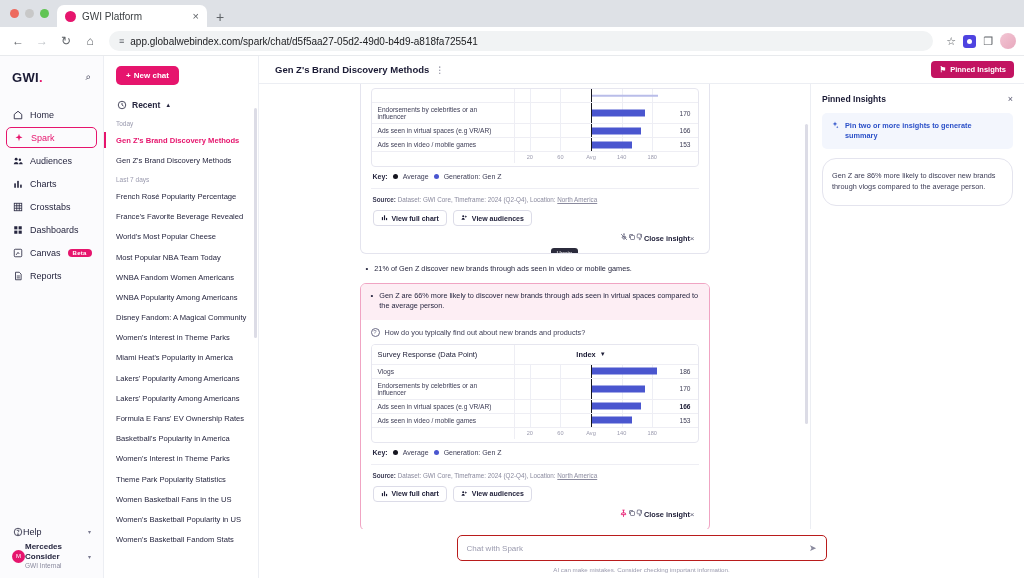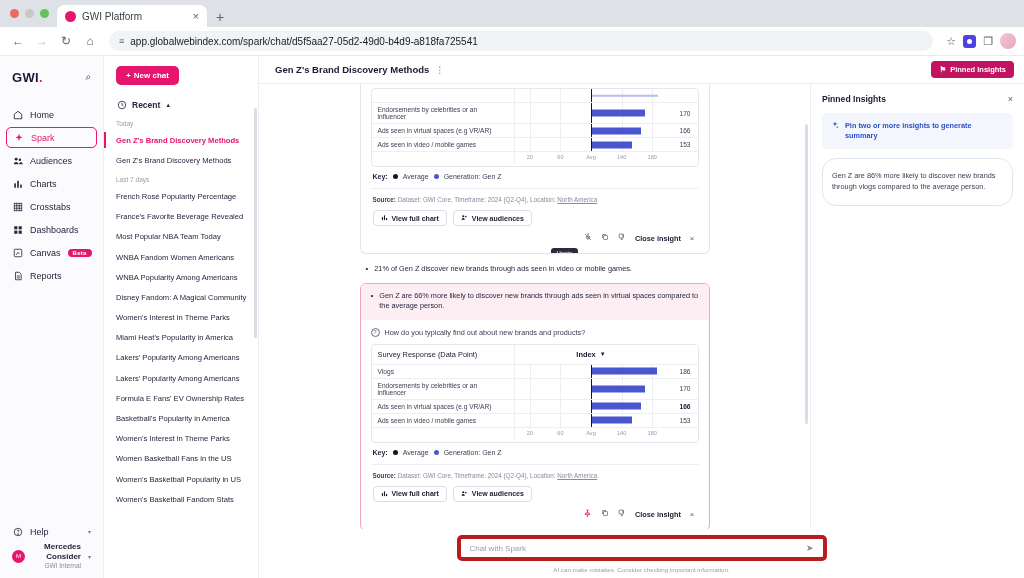--- a/index.html
+++ b/index.html
@@ -67,21 +67,21 @@
     display: flex; align-items: center; gap: 7px; height: 21px;
     padding: 0 6px; border-radius: 5px; font-size: 9px; color: #26263f;
   }
   .navitem.active { border: 1px solid #e6156d; color: #e6156d; }
   .navicon { width: 11px; height: 11px; display: flex; align-items: center; justify-content: center; flex: none; }
   .navicon svg { width: 10px; height: 10px; }
   .beta { background: #e6156d; color: #fff; font-size: 6px; font-weight: bold;
           border-radius: 7px; padding: 1px 5px; letter-spacing: .3px; }
   .nav-spacer { flex: 1; }
   .navbottom { padding: 0 6px 8px 6px; display: flex; flex-direction: column; gap: 5px; }
-  .navrow { display: flex; align-items: center; gap: 7px; padding: 0 6px; font-size: 9px; color: #26263f; text-align: right; }
+  .navrow { display: flex; align-items: center; padding: 0 6px; font-size: 9px; color: #26263f; }
   .caret { margin-left: auto; font-size: 6px; color: #7a7a90; }
   .user-av { width: 13px; height: 13px; border-radius: 50%; background: #e6156d; color: #fff;
              font-size: 6px; display: flex; align-items: center; justify-content: center; flex: none; }
   .uname { font-size: 8px; font-weight: bold; color: #26263f; line-height: 1.25; }
   .usub { font-size: 6.5px; color: #8a8a9e; line-height: 1.2; }
 
   
   .chatlist {
     width: 155px; background: #fff; border-right: 1px solid #eceef3;
     display: flex; flex-direction: column; flex: none; position: relative;
@@ -180,39 +180,39 @@
 
   .srcrow { font-size: 6.3px; color: #8a8a9e; padding: 7px 2px 0 2px; border-top: 1px solid #eeeef4; margin-top: 6px; }
   .srcrow b { color: #3c3c55; }
   .srcrow u { text-decoration: underline; }
 
   .btnrow { display: flex; gap: 6px; padding: 7px 2px 0 2px; }
   .obtn { border: 1px solid #dcdce8; background: #fff; border-radius: 4px; height: 16px;
           font-size: 7px; font-weight: bold; color: #1b1b35; display: flex; align-items: center;
           gap: 4px; padding: 0 7px; font-family: inherit; }
 
-  .actionrow { display: flex; align-items: center; justify-content: flex-end; gap: 9px;
+  .actionrow { display: flex; align-items: center; justify-content: flex-end; 
                padding: 7px 4px 2px 2px; position: relative; }
   .aic { font-size: 8px; color: #5a5a72; }
   .aic.pink { color: #e6156d; }
   .closeins { font-size: 7.3px; font-weight: bold; color: #1b1b35; }
   .tooltip { position: absolute; background: #2b2b3c; color: #fff; font-size: 6px;
              border-radius: 3px; padding: 2px 6px; white-space: nowrap; z-index: 20; }
 
   .bulletline { display: flex; gap: 6px; font-size: 7.3px; color: #26263f;
                 line-height: 1.45; padding: 4px 4px 8px 6px; }
   .bulletline .bullet { font-size: 8px; line-height: 1.2; }
 
   .thread-scroll { position: absolute; right: 2px; top: 40px; width: 3.5px; height: 300px;
                    background: #dcdce6; border-radius: 2px; }
 
   
   .composer { padding: 6px 0 5px 0; display: flex; flex-direction: column; align-items: center;
               background: #fff; }
-  .cbox { width: 370px; height: 26px; border: 4px solid #b91c1c; border-radius: 5px;
+  .cbox { width: 370px; height: 26px; border: 1px solid #b91c1c; border-radius: 5px;
           display: flex; align-items: center; padding: 0 9px; }
   .cbox input { flex: 1; border: none; outline: none; font-size: 8px; color: #26263f;
                 font-family: inherit; background: transparent; }
   .cbox input::placeholder { color: #9a9aae; }
   .send { font-size: 9px; color: #8a8a9e; }
   .disclaim { font-size: 6.2px; color: #9a9aae; padding-top: 5px; }
 
   
   .rightpanel {
     width: 214px; flex: none; background: #fff; border-left: 1px solid #eceef3;
@@ -391,31 +391,33 @@
         <span>Recent</span>
         <span class="recent-caret">▲</span>
       </div>
       <div class="scrollarea">
         <div class="grouphdr">Today</div>
         <div class="chatitem active">Gen Z's Brand Discovery Methods</div>
         <div class="chatitem">Gen Z's Brand Discovery Methods</div>
         <div class="grouphdr">Last 7 days</div>
         <div class="chatitem">French Rosé Popularity Percentage</div>
         <div class="chatitem">France's Favorite Beverage Revealed</div>
+        <div class="chatitem">World's Most Popular Cheese</div>
         <div class="chatitem">Most Popular NBA Team Today</div>
         <div class="chatitem">WNBA Fandom Women Americans</div>
         <div class="chatitem">WNBA Popularity Among Americans</div>
         <div class="chatitem">Disney Fandom: A Magical Community</div>
         <div class="chatitem">Women's Interest in Theme Parks</div>
         <div class="chatitem">Miami Heat's Popularity in America</div>
         <div class="chatitem">Lakers' Popularity Among Americans</div>
         <div class="chatitem">Lakers' Popularity Among Americans</div>
         <div class="chatitem">Formula E Fans' EV Ownership Rates</div>
         <div class="chatitem">Basketball's Popularity in America</div>
         <div class="chatitem">Women's Interest in Theme Parks</div>
+        <div class="chatitem">Theme Park Popularity Statistics</div>
         <div class="chatitem">Women Basketball Fans in the US</div>
         <div class="chatitem">Women's Basketball Popularity in US</div>
         <div class="chatitem">Women's Basketball Fandom Stats</div>
       </div>
       <div class="list-scrollbar"></div>
     </div>
 
     <div class="main">
       <div class="chathdr">
         <span class="chathdr-title">Gen Z's Brand Discovery Methods</span>

